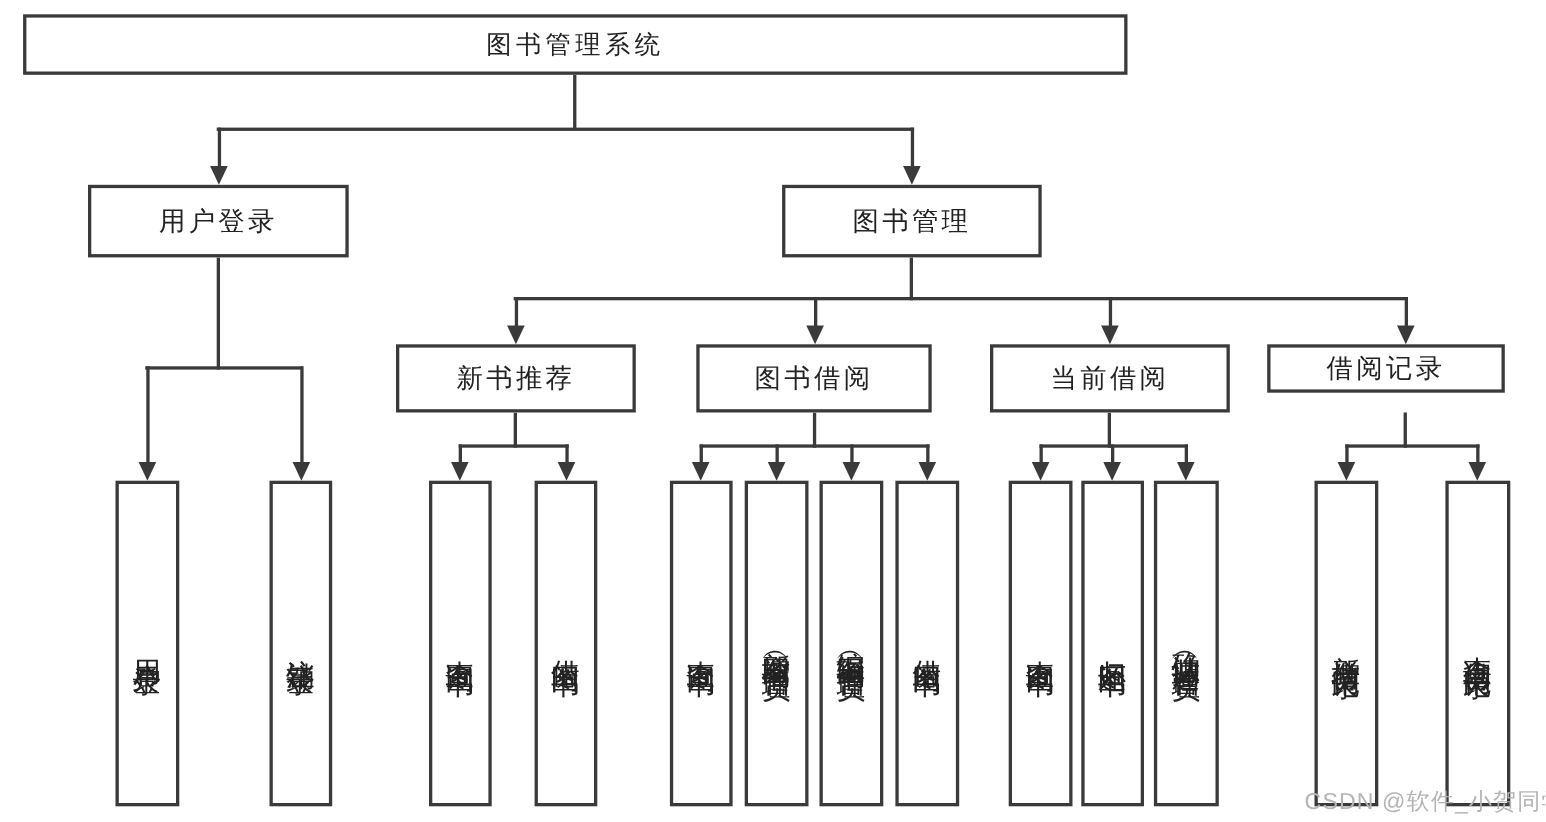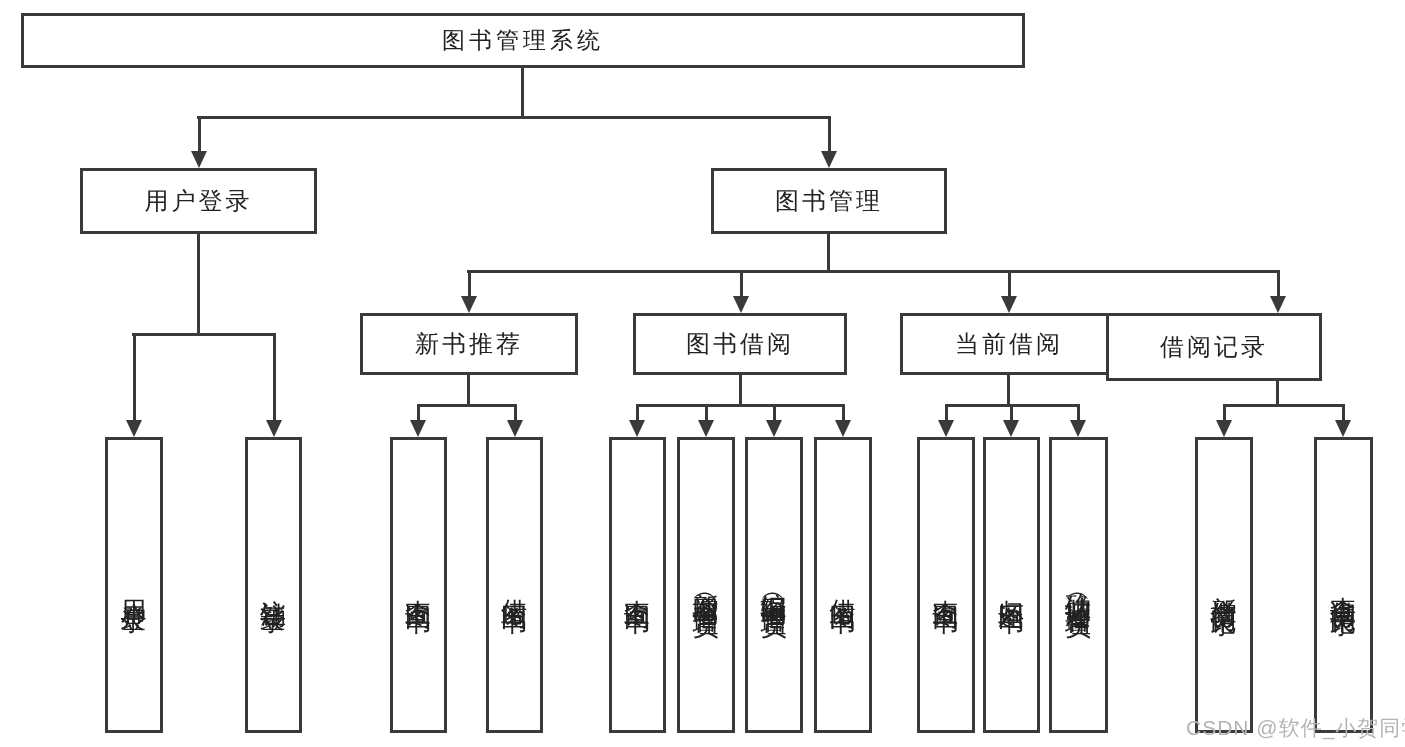--- a/index.html
+++ b/index.html
@@ -137,21 +137,21 @@
 
   <div class="node h" style="left:711px;top:168px;width:236px;height:66px">
     <span>图书管理</span>
   </div>
   <div class="node h" style="left:633px;top:313px;width:214px;height:62px">
     <span>图书借阅</span>
   </div>
   <div class="node h" style="left:900px;top:313px;width:218px;height:62px">
     <span>当前借阅</span>
   </div>
-  <div class="node h" style="left:1106px;top:313px;width:216px;height:68px">
+  <div class="node h" style="left:1152px;top:313px;width:216px;height:44px">
     <span>借阅记录</span>
   </div>
 
   <div class="node v" style="left:105px;top:437px;width:58px;height:296px">
     <span>用户登录</span>
   </div>
   <div class="node v" style="left:245px;top:437px;width:57px;height:296px">
     <span>注销登录</span>
   </div>
 

